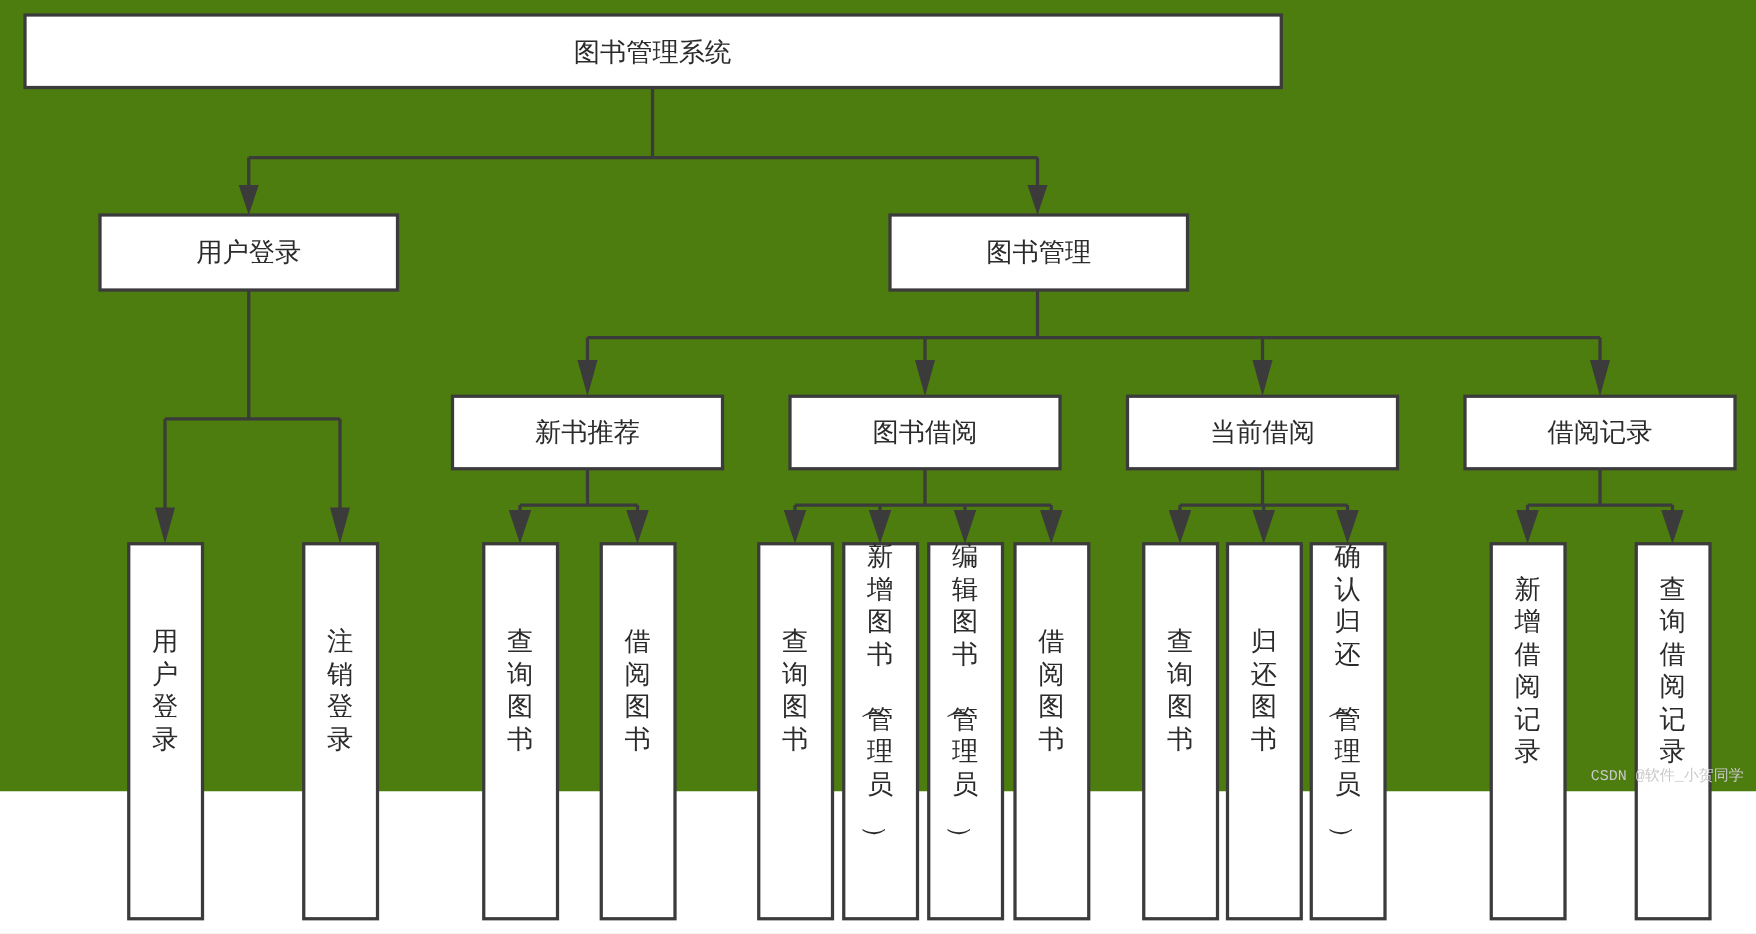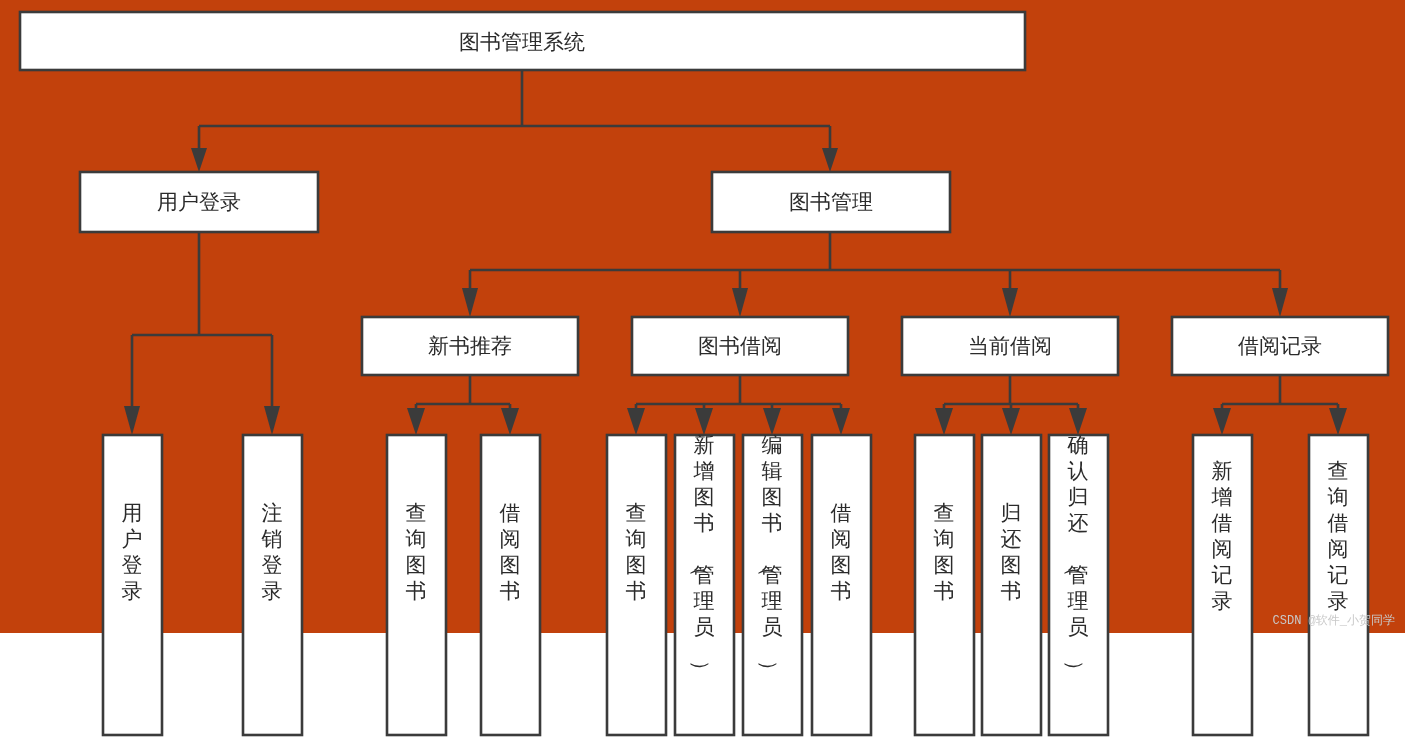--- a/index.html
+++ b/index.html
@@ -11,21 +11,21 @@
   body {
     width: 1405px;
     height: 747px;
     overflow: hidden;
     font-family: "DejaVu Sans", "Liberation Sans", sans-serif;
   }
   #diagram-root {
     position: relative;
     width: 1405px;
     height: 633px;
-    background: #c2410c;
+    background: #4d7c0f;
   }
   svg#diagram-svg {
     position: absolute;
     top: 0;
     left: 0;
     width: 1405px;
     height: 747px;
     display: block;
   }
   .node-box {

